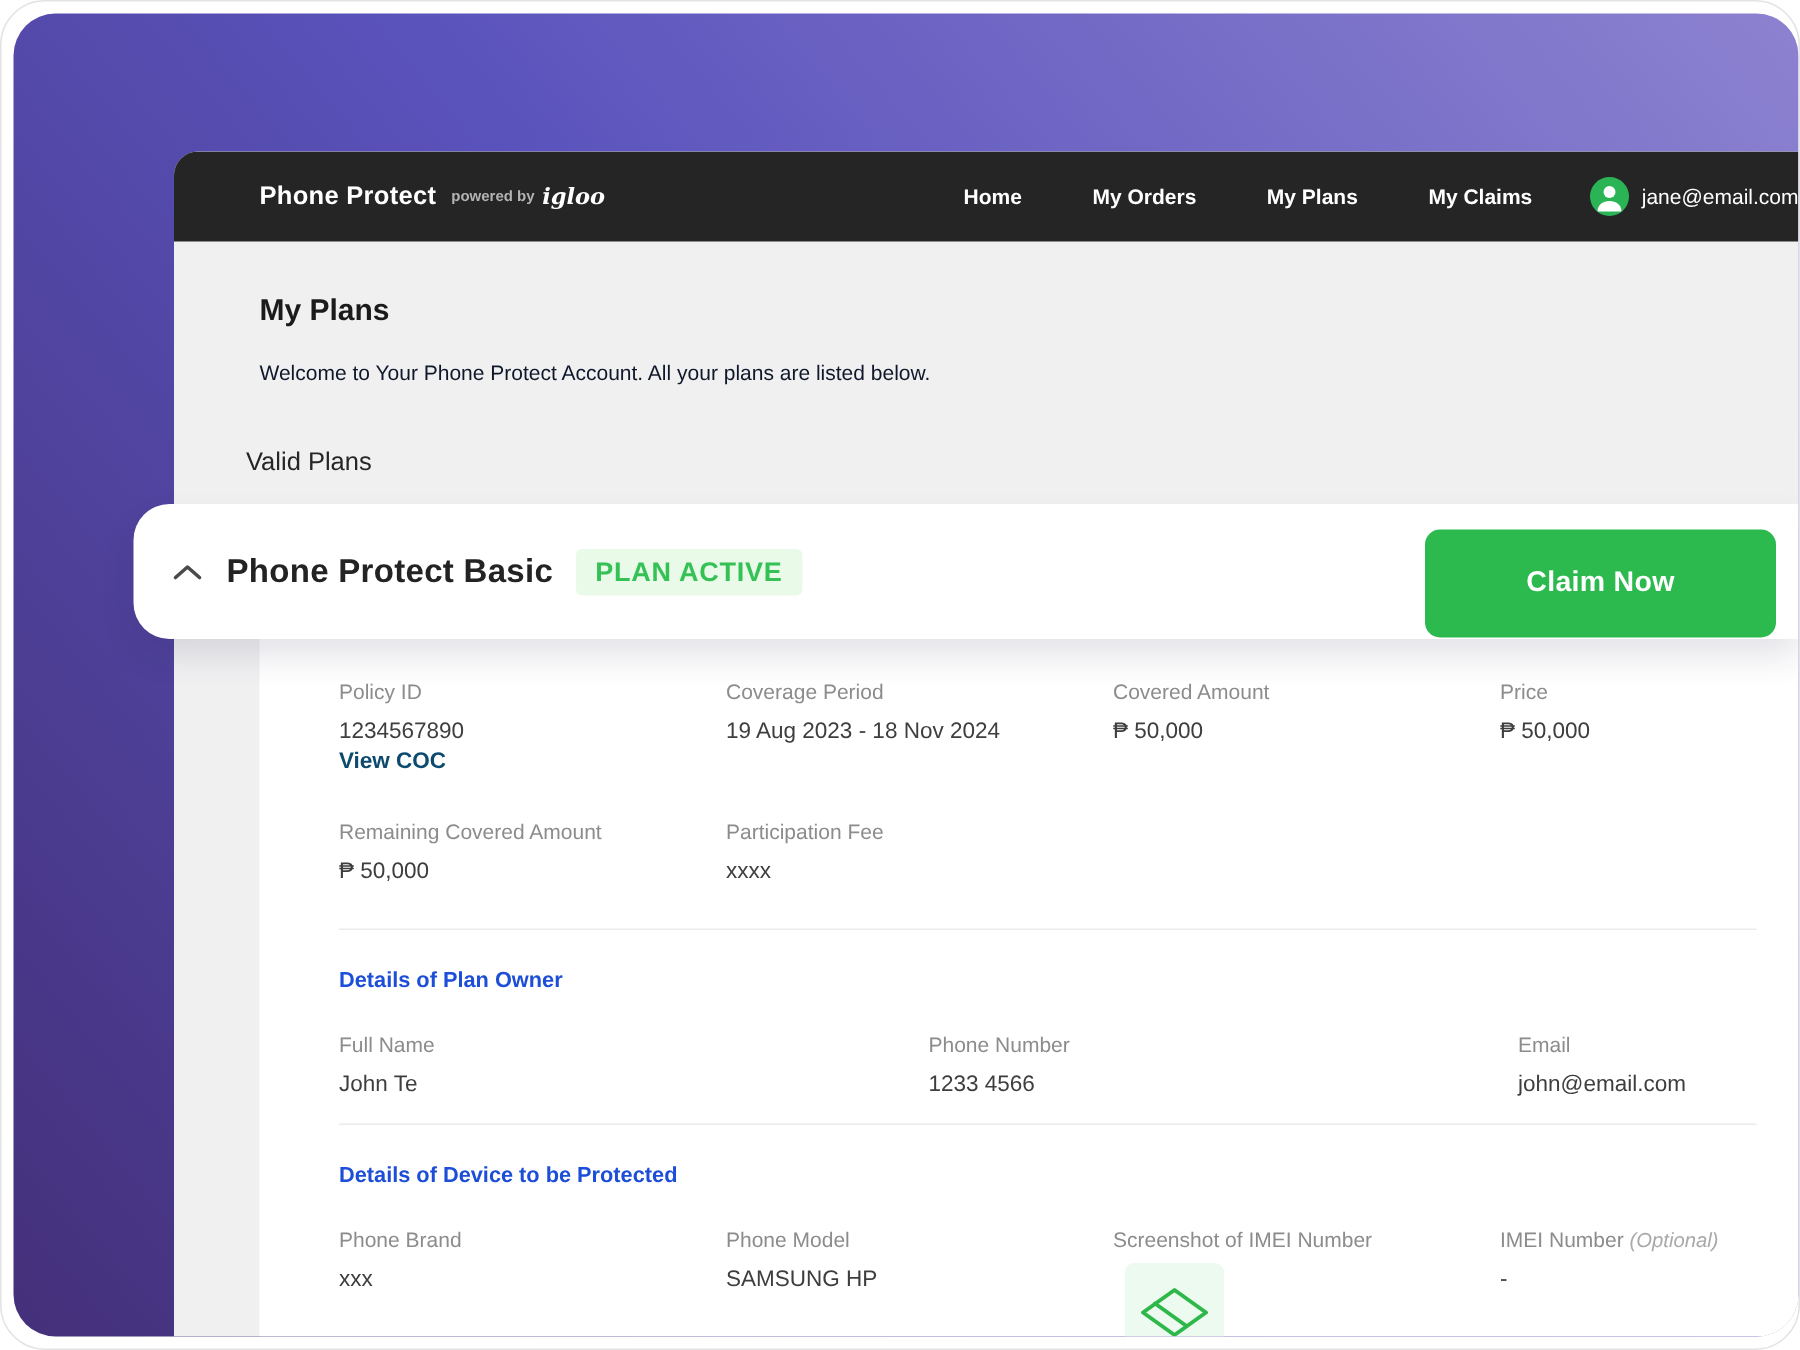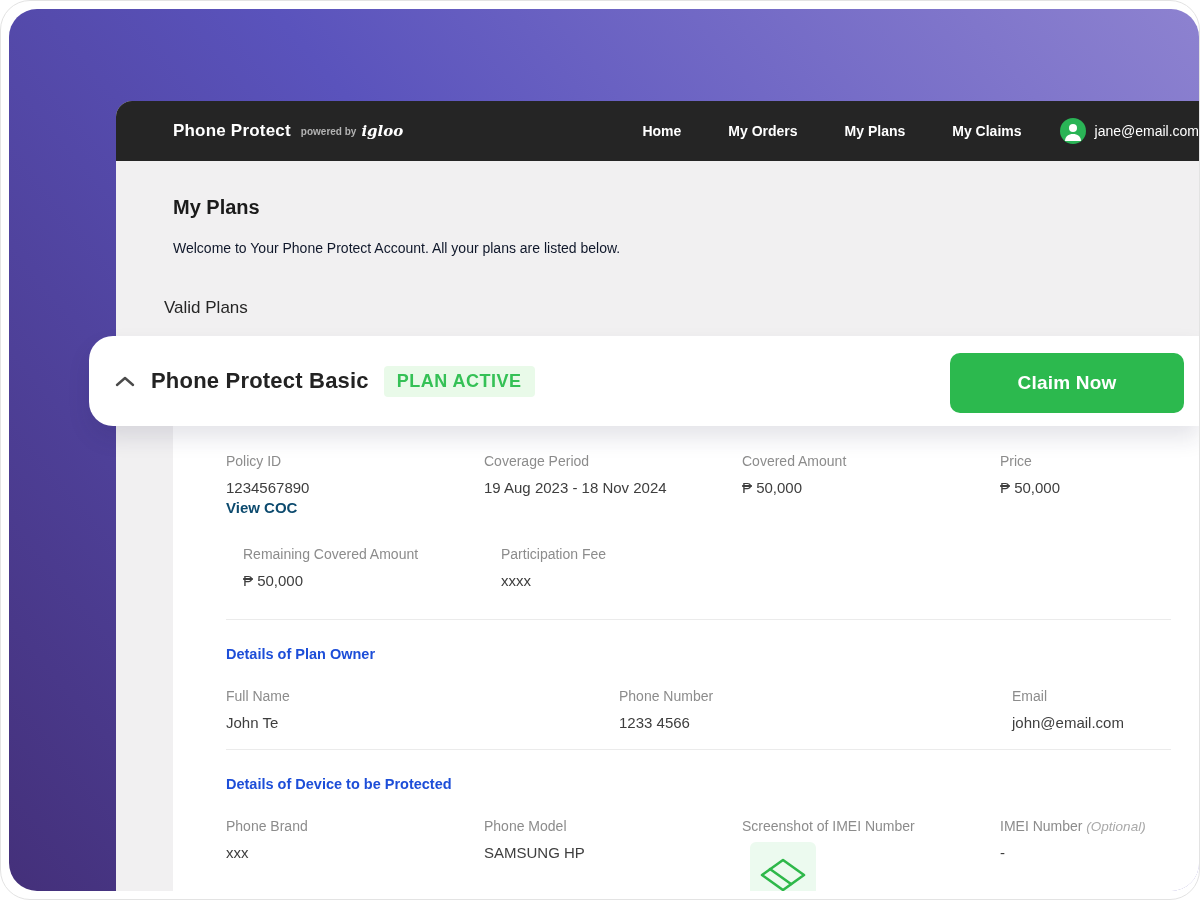--- a/index.html
+++ b/index.html
@@ -57,37 +57,37 @@
   }
   .chevron-btn { margin-left:25px; width:22px; height:22px; border:none; background:none;
                  display:flex; align-items:center; justify-content:center; cursor:pointer; }
   .plan-name { margin-left:15px; font-size:22px; font-weight:bold; color:#232323; letter-spacing:0.2px; }
   .plan-badge {
     margin-left:15px; background:#e9fae9; color:#35c156;
     font-size:18px; font-weight:bold; letter-spacing:0.5px;
     padding:5px 13px; border-radius:4px;
   }
   .claim-btn {
-    position:absolute; right:15px; top:17px; width:234px; height:60px;
+    position:absolute; right:15px; top:17px; width:234px; height:72px;
     background:#2cb94e; border:none; border-radius:10px;
     color:#fff; font-size:19px; font-weight:bold; font-family:inherit;
     cursor:pointer; letter-spacing:0.2px;
   }
 
   
   .panel {
     position:absolute; left:57px; top:325px; right:0; bottom:0;
     background:#ffffff; padding:27px 28px 0 53px;
   }
   .grid4 { display:grid; grid-template-columns:repeat(4, 258px); }
   .grid3 { display:grid; grid-template-columns:repeat(3, 345px);gap:48px; }
   .f-label { font-size:14px; color:#8c8c8c; }
   .f-value { font-size:15px; color:#3e3e3e; margin-top:10px; }
   .f-link  { font-size:15px; font-weight:bold; color:#0c4a6e; margin-top:3px; cursor:pointer; }
-  .row2 { margin-top:30px;margin-left:17px; }
+  .row2 { margin-top:30px; }
   .divider { border:none; border-top:1px solid #ebebeb; margin-top:30px; }
   .divider.tight { margin-top:18px; }
   .sub-title { margin-top:26px; font-size:14.5px; font-weight:bold; color:#1d4ed8; }
   .grid-mt { margin-top:26px; }
   .optional { font-style:italic; color:#a9a9a9; font-size:13.5px; }
   .imei-box {
     width:66px; height:70px; margin-top:8px; margin-left:8px;
     background:#ecfaef; border-radius:6px;
     display:flex; align-items:flex-start; justify-content:center; padding-top:14px;
     cursor:pointer;

